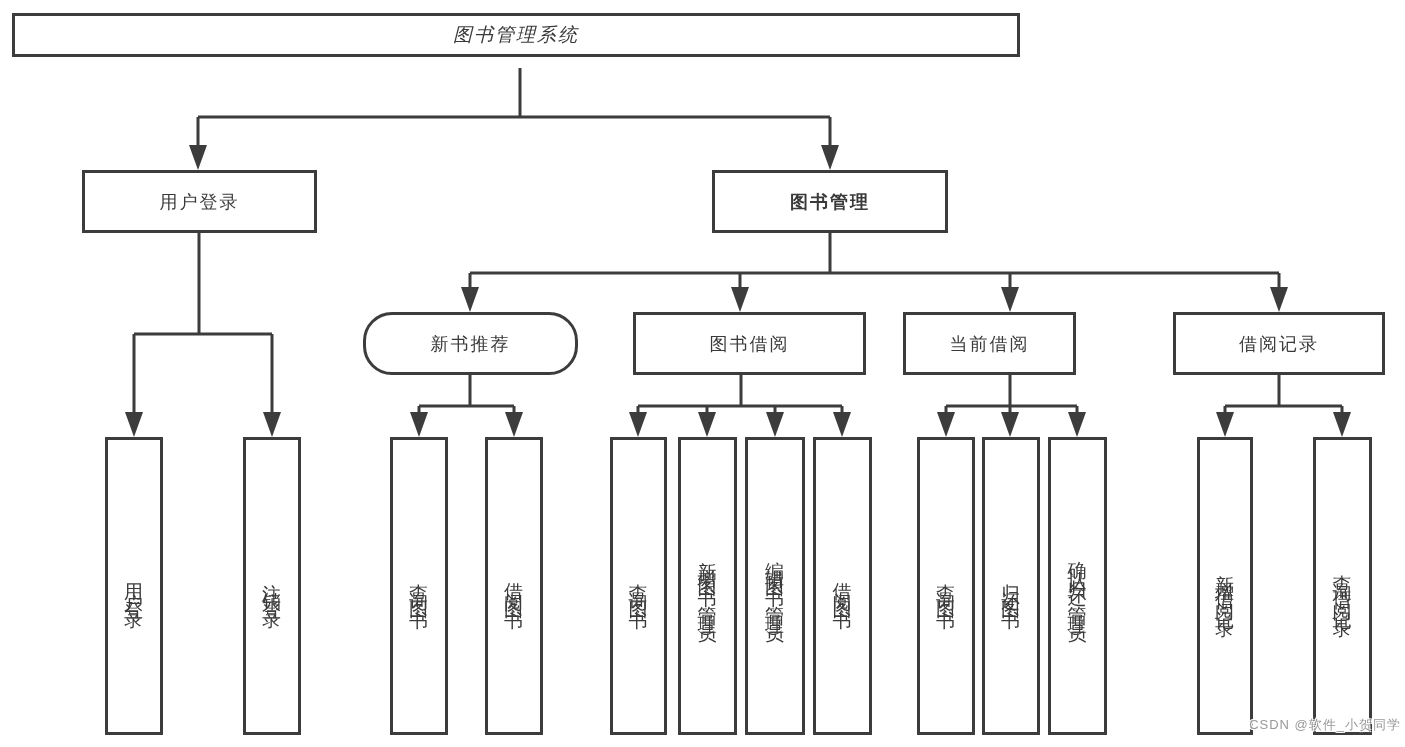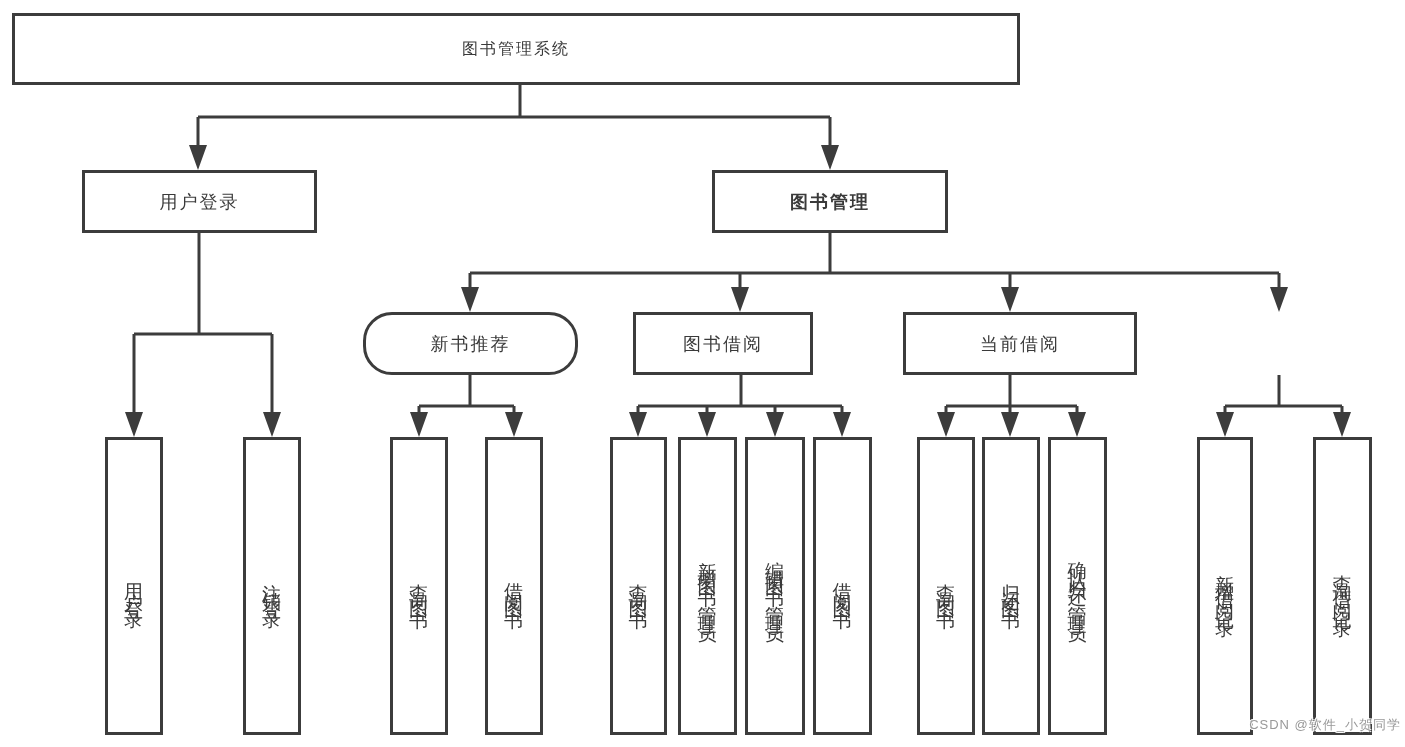--- a/index.html
+++ b/index.html
@@ -20,22 +20,22 @@
     position:absolute;
     box-sizing:border-box;
     border:3px solid #3c3c3c;
     background:#ffffff;
     display:flex;
     align-items:center;
     justify-content:center;
     color:#3a3a3a;
   }
   .rootbox{
-    left:12px;top:13px;width:1008px;height:72px;
-    font-size:16px;letter-spacing:2px;
+    left:12px;top:13px;width:1008px;height:44px;
+    font-size:19px;letter-spacing:2px;font-style:italic;
   }
   .hbox{
     height:63px;
     font-size:18px;letter-spacing:2px;
   }
   .lv2{top:170px;}
   .lv3{top:312px;}
   .vbox{
     top:437px;height:298px;
     writing-mode:vertical-rl;
@@ -93,22 +93,23 @@
       <path d="M1216,412 h18 L1225,437 z M1333,412 h18 L1342,437 z"></path>
     </g>
   </svg>
 
   <div class="box rootbox">图书管理系统</div>
 
   <div class="box hbox lv2" style="left:82px;width:235px;">用户登录</div>
   <div class="box hbox lv2" style="left:712px;width:236px;font-weight:bold;">图书管理</div>
 
   <div class="box hbox lv3" style="left:363px;width:215px;border-radius:29px;">新书推荐</div>
-  <div class="box hbox lv3" style="left:633px;width:180px;">图书借阅</div>
-  <div class="box hbox lv3" style="left:903px;width:234px;">当前借阅</div>
+  <div class="box hbox lv3" style="left:633px;width:233px;">图书借阅</div>
+  <div class="box hbox lv3" style="left:903px;width:173px;">当前借阅</div>
+  <div class="box hbox lv3" style="left:1173px;width:212px;">借阅记录</div>
 
   <div class="box vbox" style="left:105px;width:58px;">用户登录</div>
   <div class="box vbox" style="left:243px;width:58px;">注销登录</div>
 
   <div class="box vbox" style="left:390px;width:58px;">查询图书</div>
   <div class="box vbox" style="left:485px;width:58px;">借阅图书</div>
 
   <div class="box vbox" style="left:610px;width:57px;">查询图书</div>
   <div class="box vbox" style="left:678px;width:59px;">新增图书（管理员）</div>
   <div class="box vbox" style="left:745px;width:60px;">编辑图书（管理员）</div>

